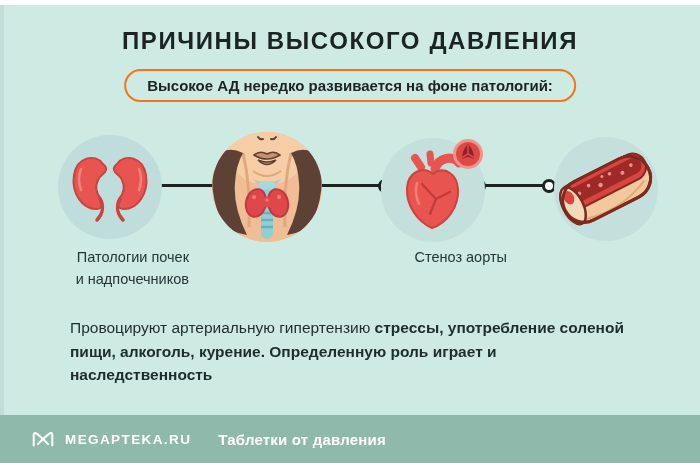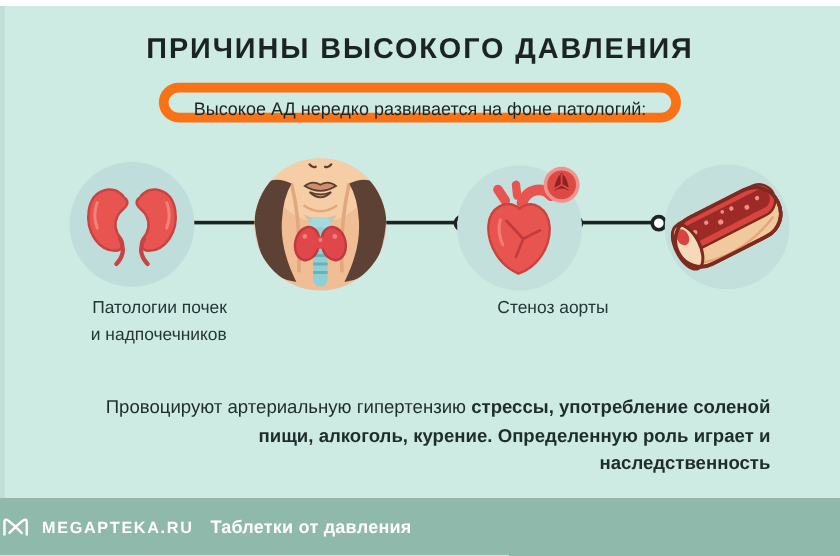--- a/index.html
+++ b/index.html
@@ -4,40 +4,40 @@
 <style>
   html,body{margin:0;padding:0;background:#e8e8e8;}
   .stage{position:relative;width:700px;height:463px;background:#cdeae3;overflow:hidden;
          font-family:"Liberation Sans",sans-serif;}
   .top-strip{position:absolute;top:0;left:0;width:100%;height:5px;background:#ffffff;}
   .left-strip{position:absolute;top:5px;left:0;width:4px;height:410px;background:#c3ded8;}
   .title{position:absolute;top:27px;left:0;width:100%;margin:0;text-align:center;
          font-size:24px;font-weight:800;letter-spacing:1.6px;color:#1b2423;}
   .pill{position:absolute;top:69px;left:50%;transform:translateX(-50%);
         height:33px;line-height:29px;padding:0 21px;box-sizing:border-box;
-        border:8px solid #f97316;border-radius:20px;white-space:nowrap;
-        font-size:15px;font-weight:400;color:#1b2423;}
+        border:2px solid #f97316;border-radius:20px;white-space:nowrap;
+        font-size:15px;font-weight:700;color:#1b2423;}
   .seg{position:absolute;top:184px;height:3px;background:#1b2423;}
   .seg1{left:150px;width:70px}.seg2{left:314px;width:71px}.seg3{left:479px;width:70px}
   .ring{position:absolute;top:179px;width:8px;height:8px;border:3px solid #1b2423;
         border-radius:50%;background:#ffffff;}
   .r1{left:143px}.r2{left:213px}.r3{left:307px}.r4{left:378px}.r5{left:472px}.r6{left:542px}
   .icon-svg{position:absolute;top:127px;width:120px;height:120px;}
   .i1{left:50px}.i2{left:207px}.i3{left:375px}.i4{left:546px}
   .label{position:absolute;top:246px;width:170px;text-align:right;
          font-size:14.5px;line-height:22px;color:#243636;}
   .l1{left:19px}.l2{left:183px}.l3{left:337px}.l4{left:513px}
-  .note{position:absolute;top:316px;left:70px;width:560px;margin:12px;text-align:right;
+  .note{position:absolute;top:316px;left:70px;width:560px;margin:0;text-align:left;
         font-size:15.5px;line-height:23.5px;color:#1e2d2c;font-weight:400;}
   .note b{font-weight:700;}
   .footer{position:absolute;bottom:0;left:0;width:100%;height:48px;background:#8fbaab;
-          display:flex;align-items:center;box-sizing:border-box;}
+          display:flex;align-items:center;padding-left:30px;box-sizing:border-box;}
   .brand{display:flex;align-items:center;}
   .brand-name{color:#ffffff;font-weight:700;font-size:13.5px;letter-spacing:1.4px;margin-left:9px;}
-  .topic{color:#ffffff;font-weight:700;font-size:15px;letter-spacing:0.2px;margin-left:14px;}
+  .topic{color:#ffffff;font-weight:700;font-size:15px;letter-spacing:0.2px;margin-left:27px;}
 </style>
 </head>
 <body>
 
 <div class="stage">
   <div class="top-strip"></div>
   <div class="left-strip"></div>
 
   <h1 class="title">ПРИЧИНЫ ВЫСОКОГО ДАВЛЕНИЯ</h1>
 

